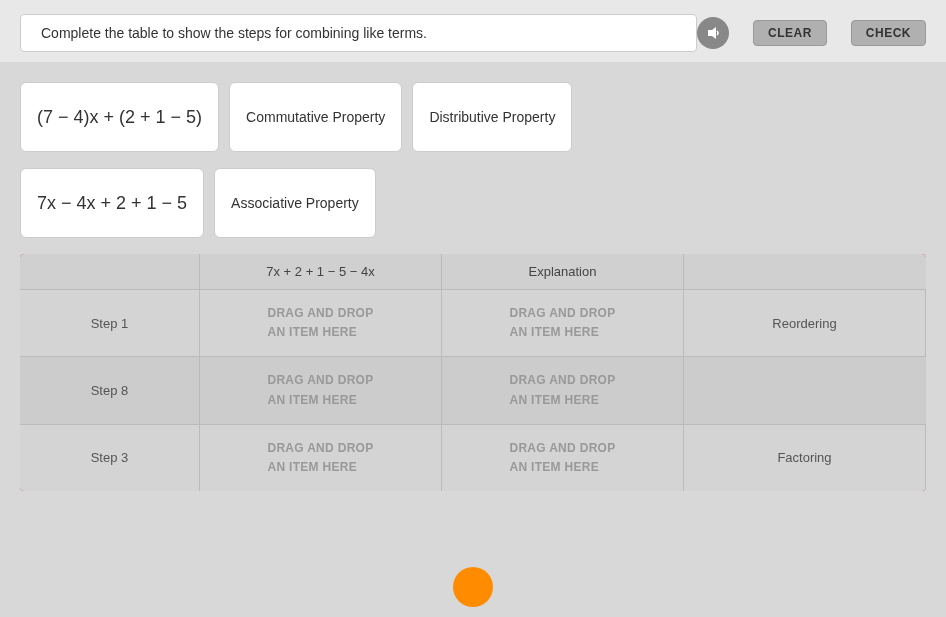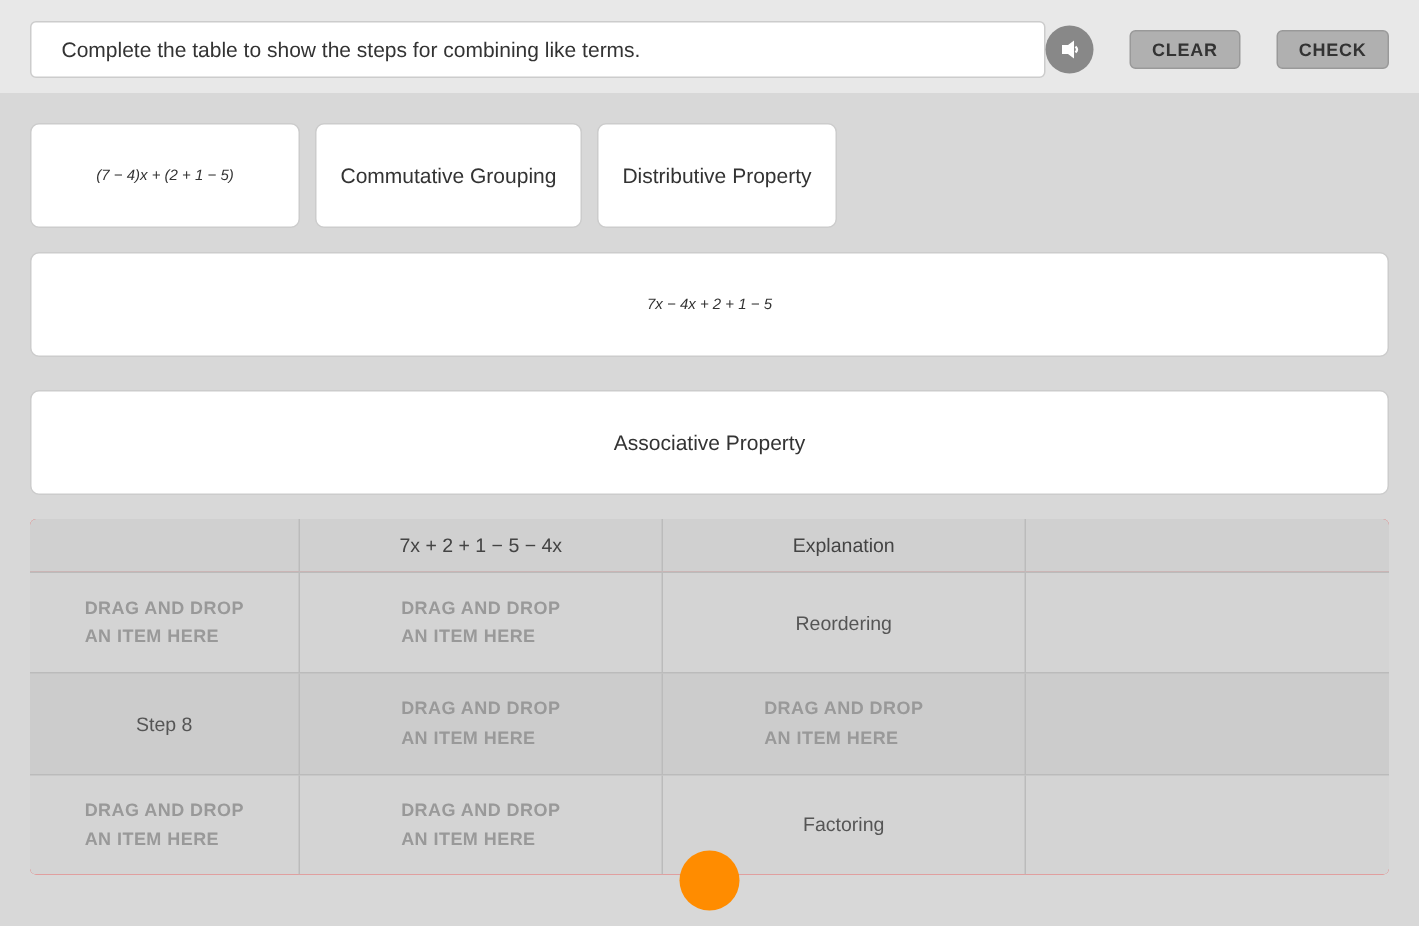--- a/index.html
+++ b/index.html
@@ -90,34 +90,33 @@
       padding: 18px 16px;
       font-size: 14px;
       color: #333;
       display: flex;
       align-items: center;
       justify-content: center;
       min-height: 70px;
     }
 
     .card-math {
-      font-style: italic;
-      font-size: 10px;
+      font-size: 18px;
     }
 
     .card-expr {
       min-width: 180px;
     }
 
     .card-property {
       min-width: 160px;
     }
 
     .table-section {
-      background: #ef4444;
+      background: #be185d;
       border-radius: 4px;
       overflow: hidden;
       margin-left: 0;
     }
 
     .table-header-row {
       display: grid;
       grid-template-columns: 180px 1fr 1fr 1fr;
       background: #d0d0d0;
     }
@@ -187,23 +186,22 @@
       border: none;
       cursor: pointer;
       position: absolute;
       bottom: 10px;
       left: 50%;
       transform: translateX(-50%);
     }
 
     .second-row-cards {
       display: flex;
-      gap: 22px;
+      gap: 10px;
       margin-bottom: 16px;
-      flex-direction: column;
     }
   </style>
 </head>
 <body>
 
 <div class="top-bar">
   <div class="instruction-box">
     <span>Complete the table to show the steps for combining like terms.</span>
   </div>
   <div class="top-right">
@@ -218,21 +216,21 @@
   </div>
 </div>
 
 <div class="main-area">
 
   <div class="cards-row">
     <div class="card card-expr card-math">
       <span>(7 − 4)x + (2 + 1 − 5)</span>
     </div>
     <div class="card card-property">
-      <span>Commutative Grouping</span>
+      <span>Commutative Property</span>
     </div>
     <div class="card card-property">
       <span>Distributive Property</span>
     </div>
   </div>
 
   <div class="second-row-cards">
     <div class="card card-expr card-math">
       <span>7x − 4x + 2 + 1 − 5</span>
     </div>
@@ -245,20 +243,23 @@
 
     <div class="table-header-row">
       <div class="table-header-cell"></div>
       <div class="table-header-cell">
         <span>7x + 2 + 1 − 5 − 4x</span>
       </div>
       <div class="table-header-cell">Explanation</div>
     </div>
 
     <div class="table-body-row">
+      <div class="table-cell">
+        <span class="step-label">Step 1</span>
+      </div>
       <div class="table-cell drag-drop-cell">
         DRAG AND DROP<br>AN ITEM HERE
       </div>
       <div class="table-cell drag-drop-cell">
         DRAG AND DROP<br>AN ITEM HERE
       </div>
       <div class="table-cell explanation-cell">Reordering</div>
     </div>
 
     <div class="table-body-row">
@@ -267,20 +268,23 @@
       </div>
       <div class="table-cell drag-drop-cell">
         DRAG AND DROP<br>AN ITEM HERE
       </div>
       <div class="table-cell drag-drop-cell">
         DRAG AND DROP<br>AN ITEM HERE
       </div>
     </div>
 
     <div class="table-body-row">
+      <div class="table-cell">
+        <span class="step-label">Step 3</span>
+      </div>
       <div class="table-cell drag-drop-cell">
         DRAG AND DROP<br>AN ITEM HERE
       </div>
       <div class="table-cell drag-drop-cell">
         DRAG AND DROP<br>AN ITEM HERE
       </div>
       <div class="table-cell explanation-cell">Factoring</div>
     </div>
   </div>
 </div>

